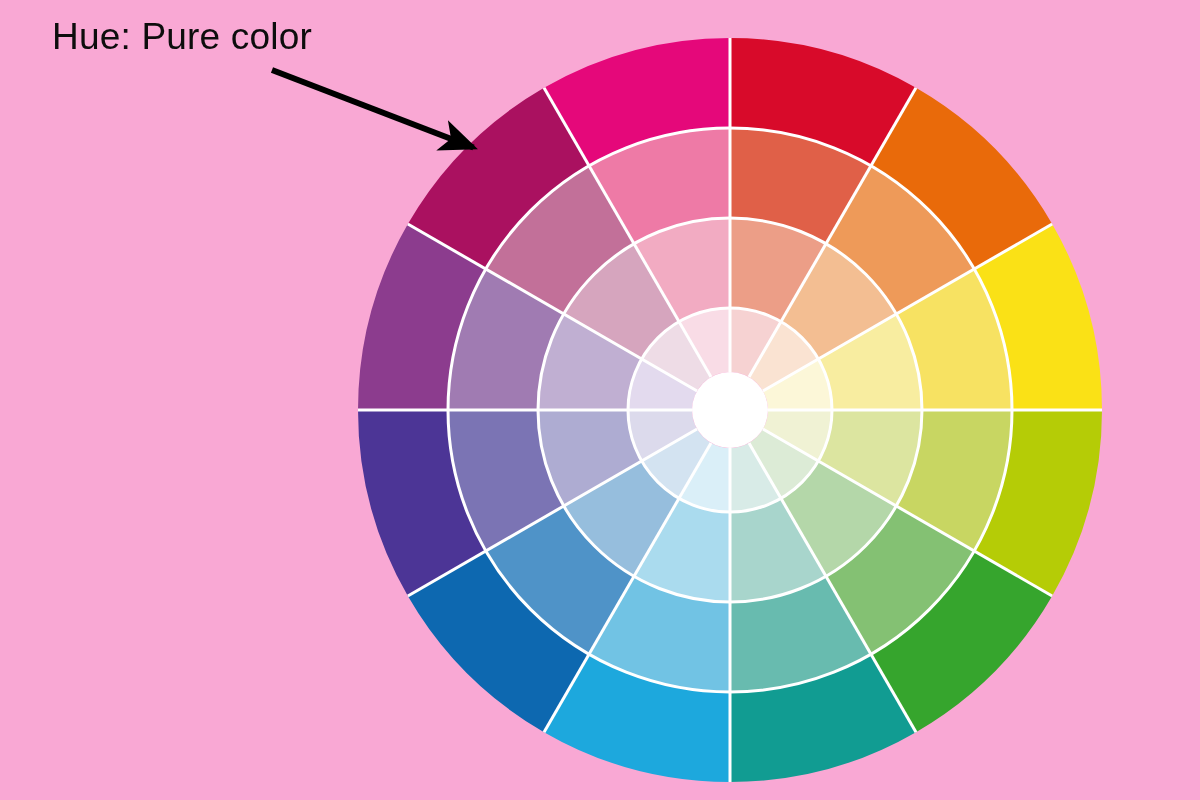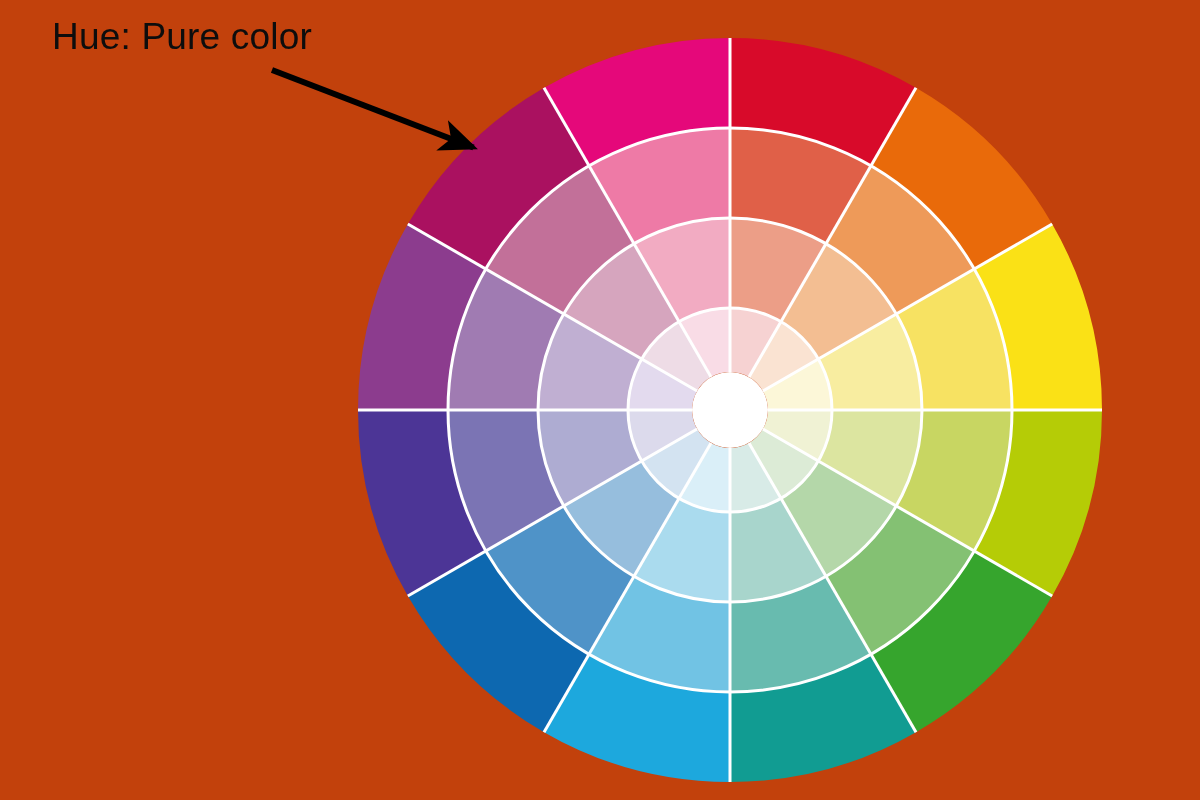--- a/index.html
+++ b/index.html
@@ -33,21 +33,21 @@
     font-size: 37px;
     font-weight: 400;
     letter-spacing: 0.2px;
     color: #0d0d0d;
     white-space: nowrap;
   }
 </style>
 </head>
 <body>
 
-<div id="canvas" style="background: #c2410c; text-align: center;">
+<div id="canvas" style="background: #f9a8d4; text-align: center;">
 
   <svg id="wheel-svg" viewBox="0 0 1200 800">
     <g id="wheel-sectors">
         <path d="M 730 38 A 372 372 0 0 1 916 87.83854979218881
             L 871 165.78083613278832 A 282 282 0 0 0 730 128 Z" fill="#D80A2A"></path>
         <path d="M 730 128 A 282 282 0 0 1 871 165.78083613278832
             L 826 243.72312247338778 A 192 192 0 0 0 730 218 Z" fill="#E06048"></path>
         <path d="M 730 218 A 192 192 0 0 1 826 243.72312247338778
             L 781 321.66540881398726 A 102 102 0 0 0 730 308 Z" fill="#EC9E87"></path>
         <path d="M 730 308 A 102 102 0 0 1 781 321.66540881398726

